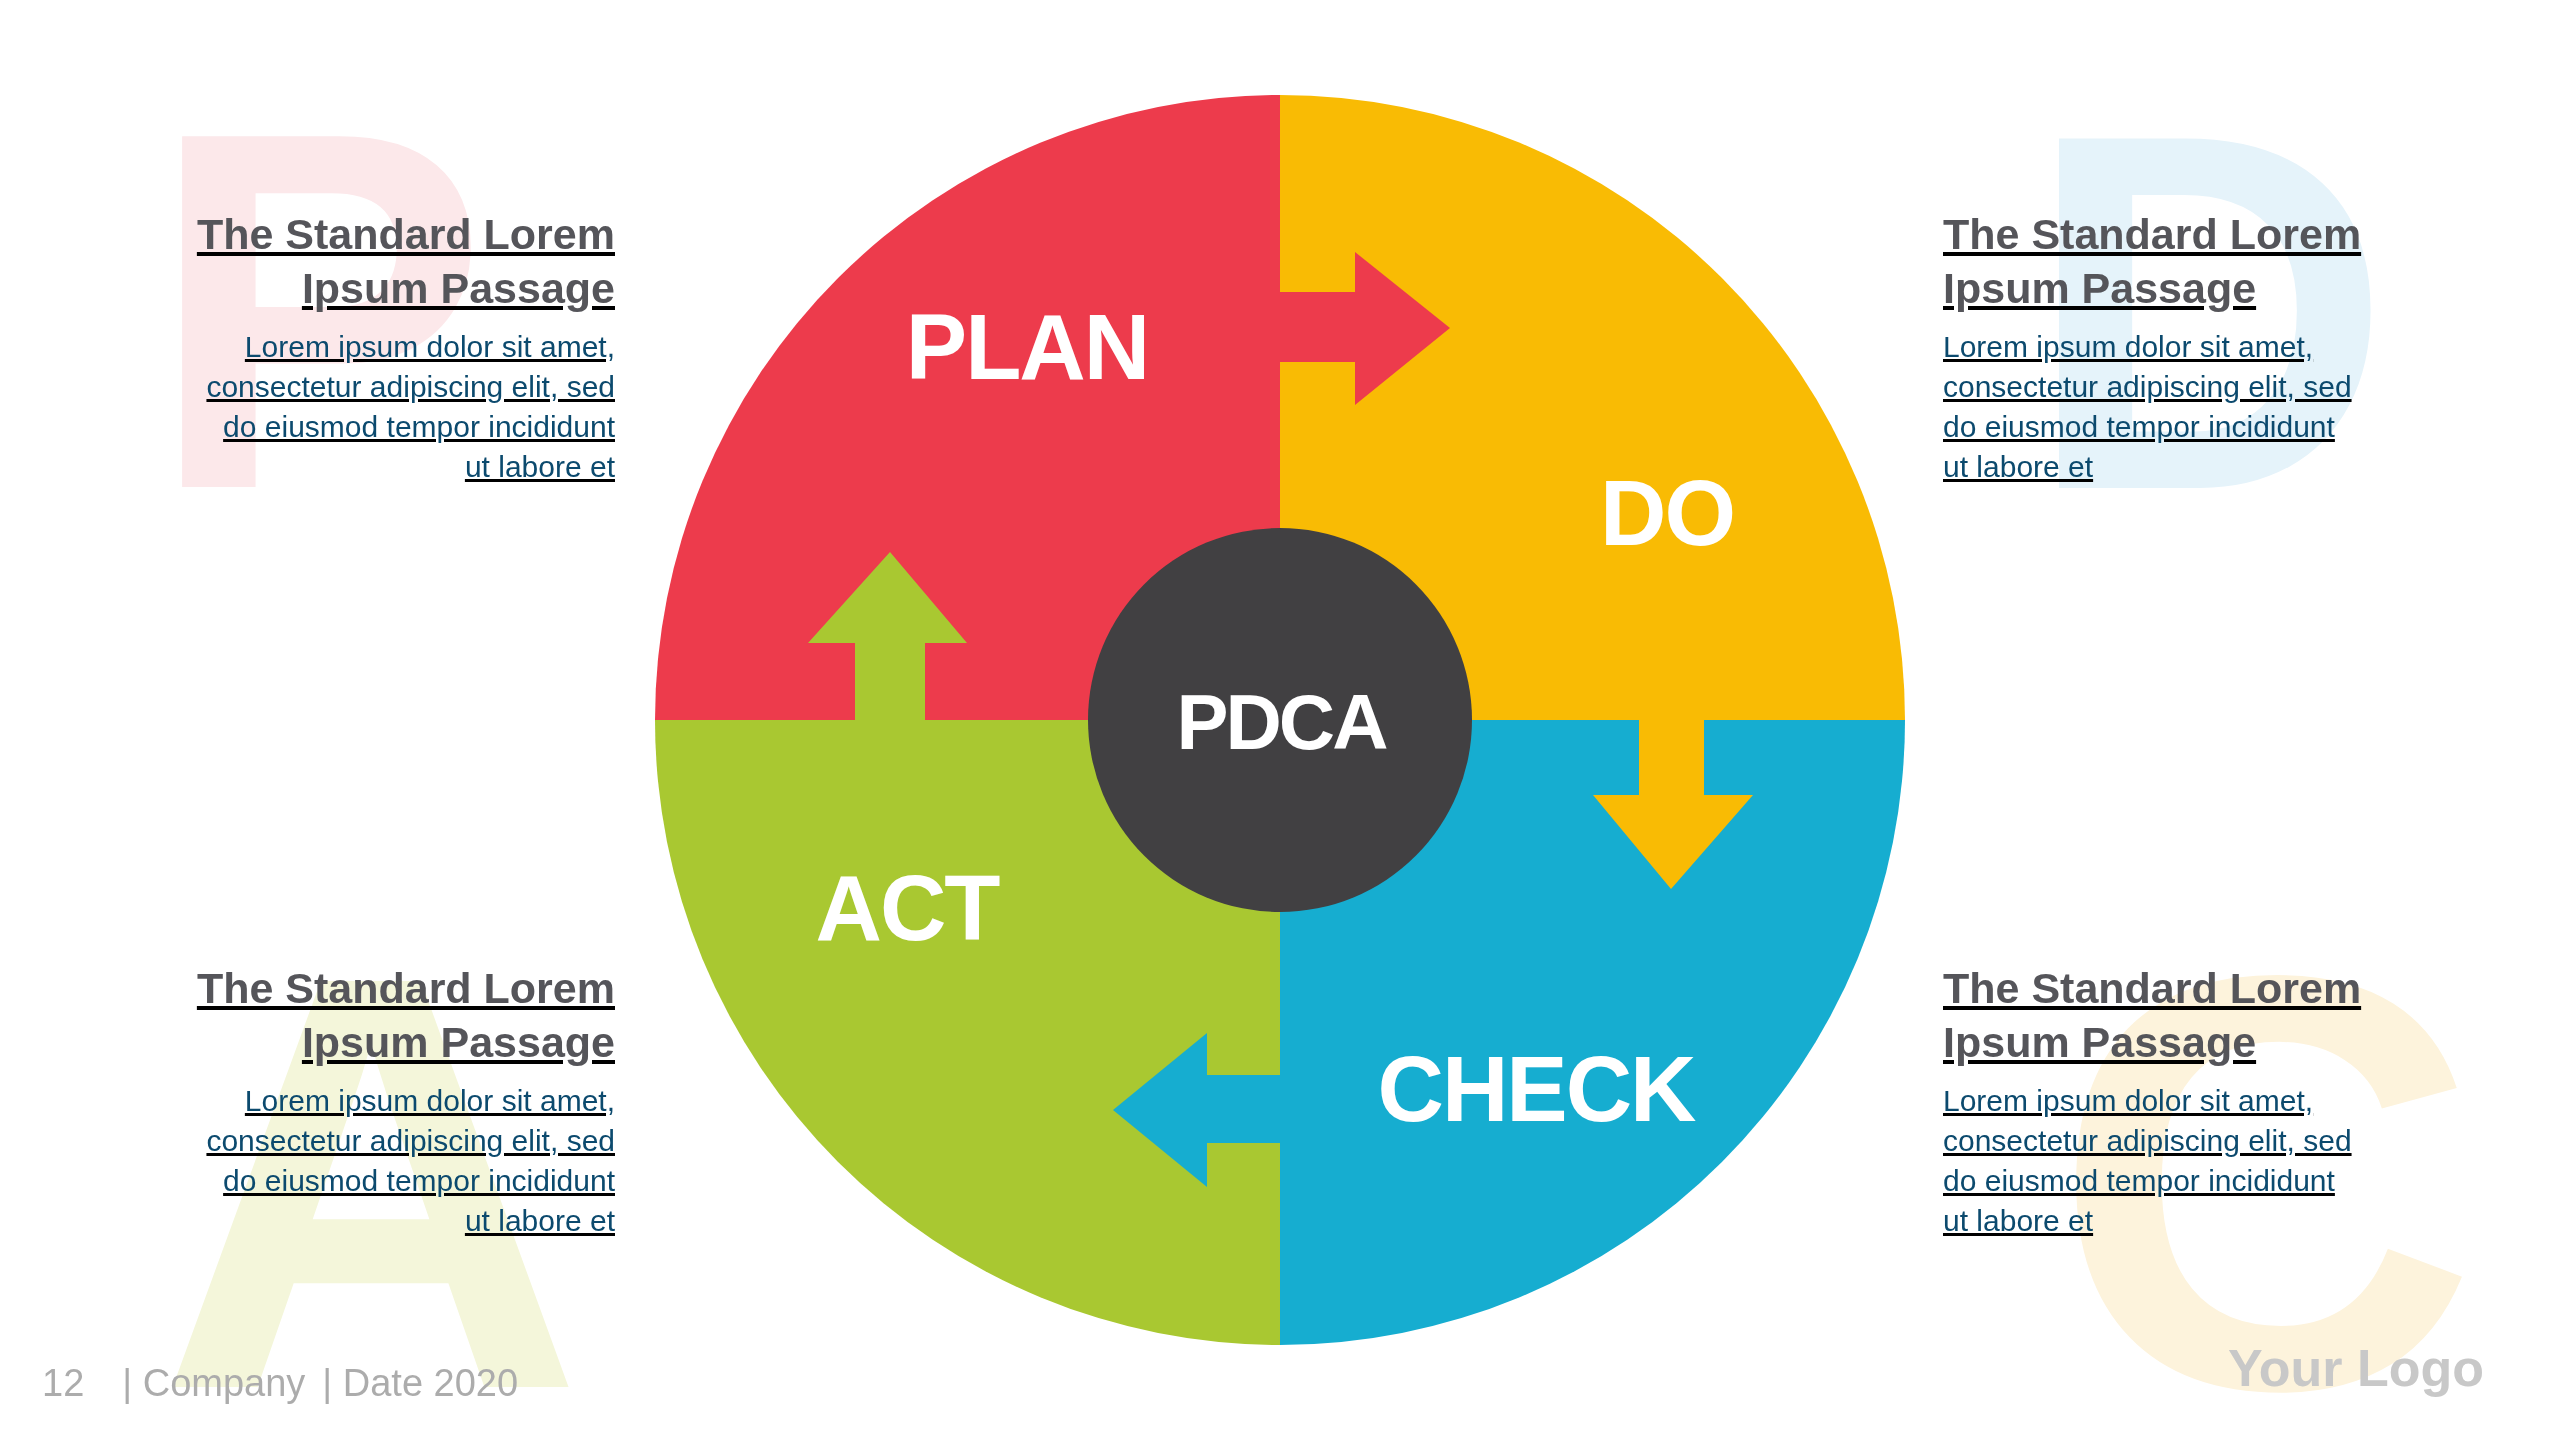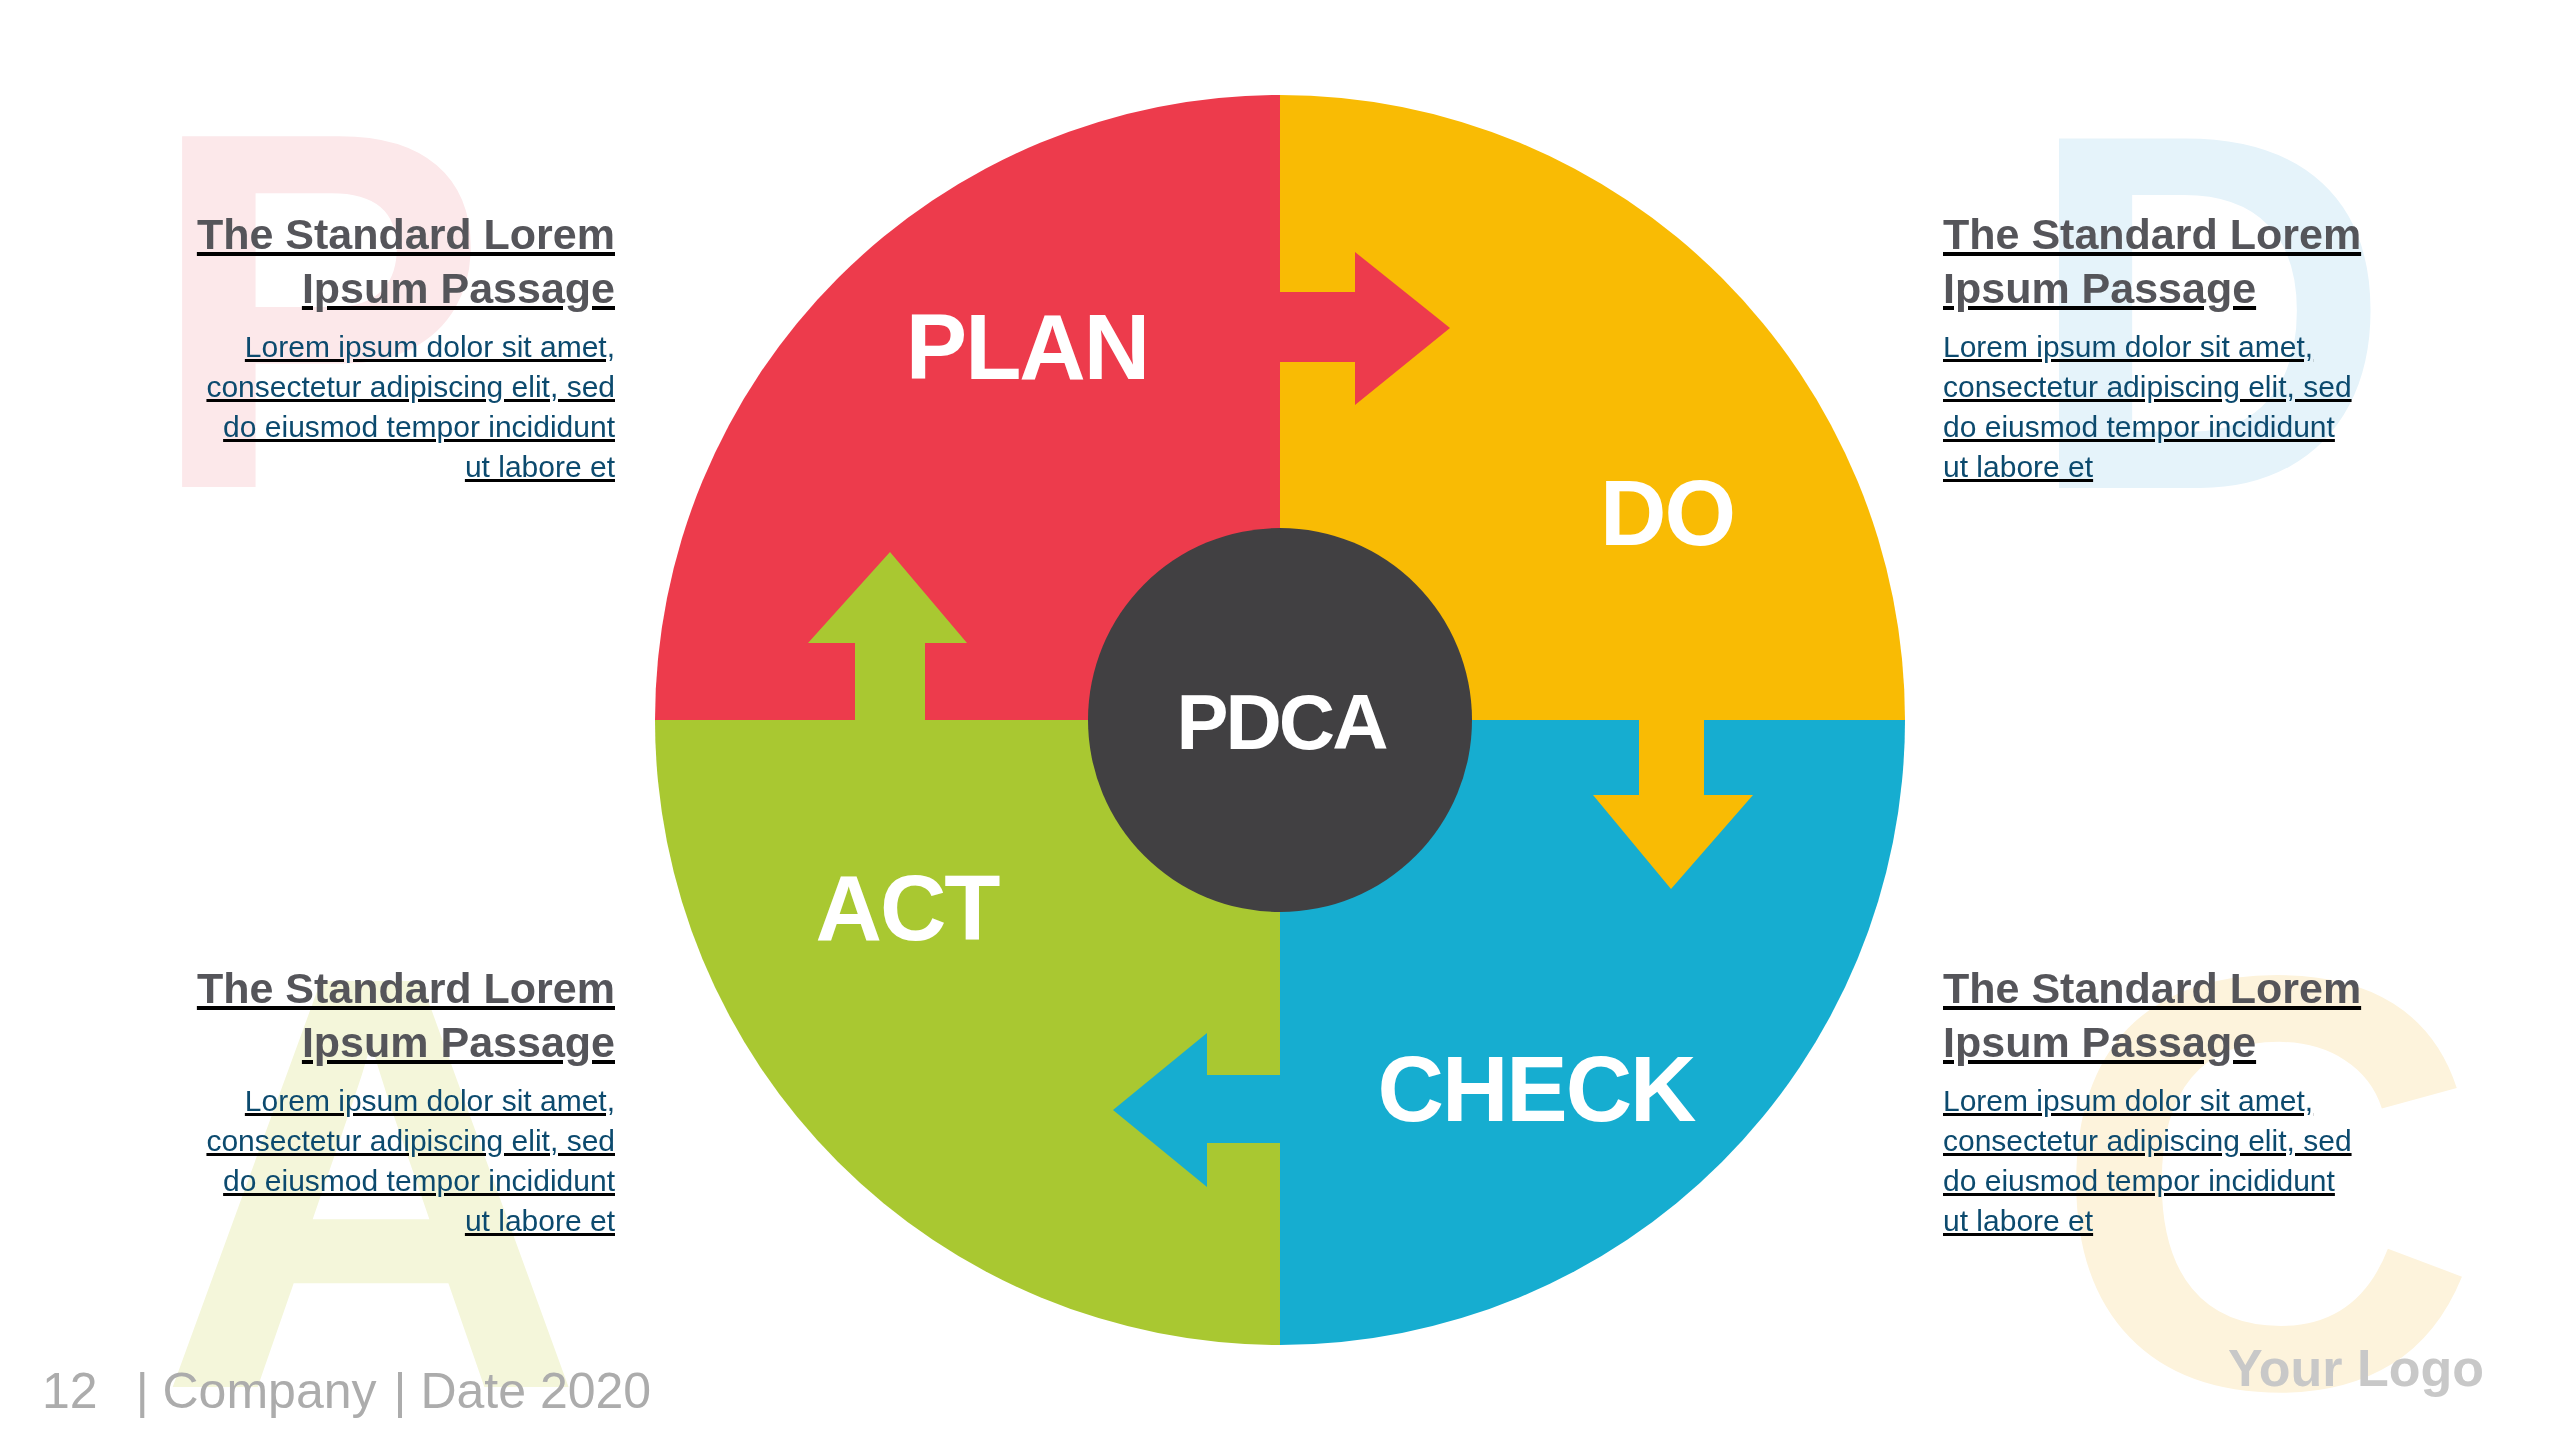--- a/index.html
+++ b/index.html
@@ -67,21 +67,21 @@
   .block-tr { left: 1943px; top: 207px; text-align: left; }
   .block-bl { left: 155px;  top: 961px; text-align: right; }
   .block-br { left: 1943px; top: 961px; text-align: left; }
 
   
   .footer-left {
     position: absolute;
     left: 42px; top: 1362px;
     display: flex;
     align-items: baseline;
-    font-size: 50px;
+    font-size: 38px;
     color: #acacac;
     z-index: 3;
   }
   .footer-left .page-no   { margin-right: 38px; }
   .footer-left .company   { margin-right: 17px; }
   .logo-text {
     position: absolute;
     left: 2180px; top: 1338px;
     font-size: 52px;
     font-weight: bold;

